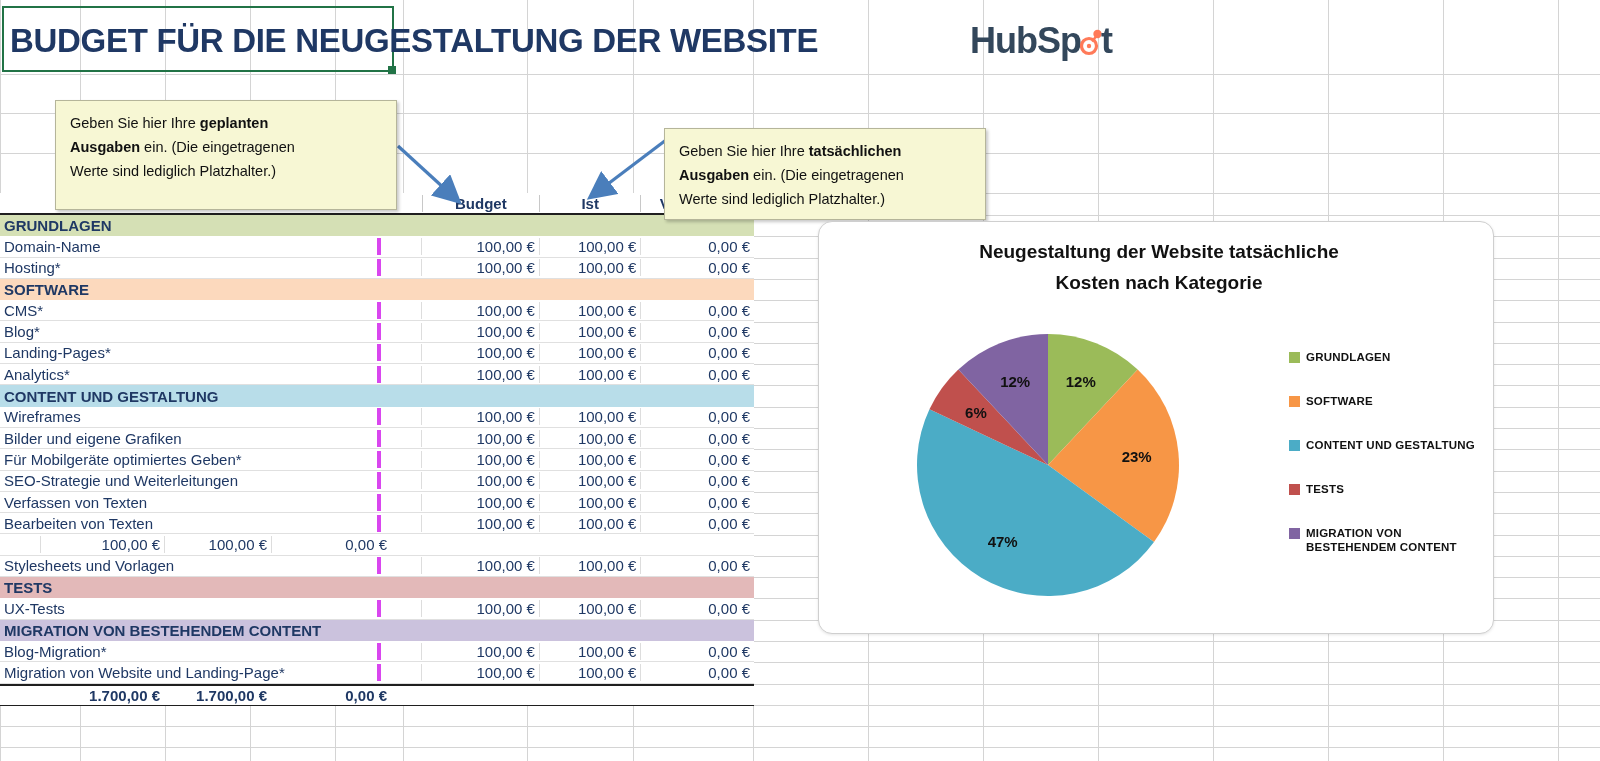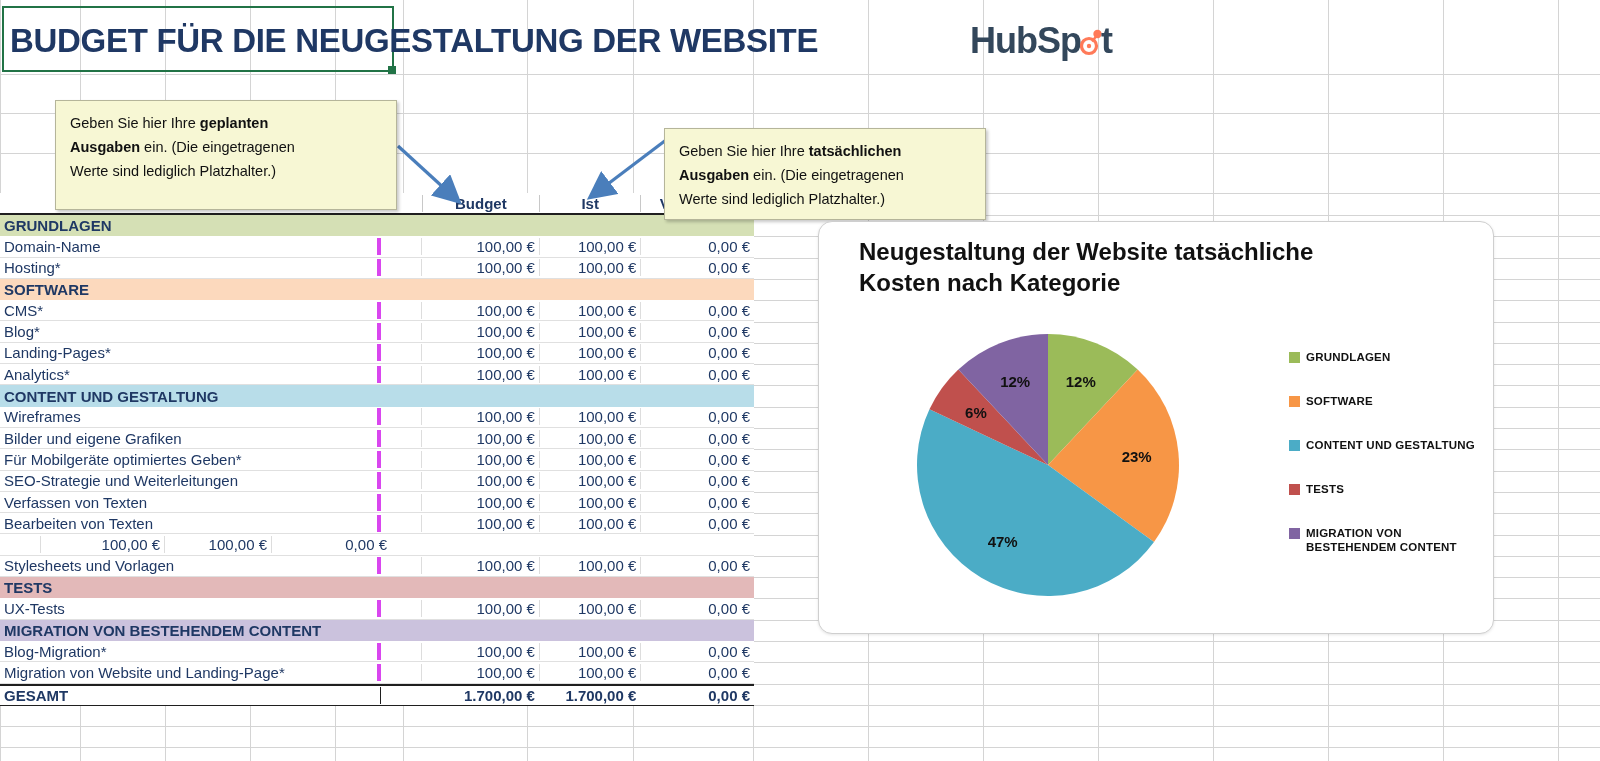--- a/index.html
+++ b/index.html
@@ -156,22 +156,22 @@
     background: #ffffff;
     border: 1px solid #cfcfcf;
     border-radius: 14px;
     box-shadow: 0 1px 3px rgba(0,0,0,0.10);
     z-index: 9;
   }
   #chart-title {
     position: absolute;
     left: 40px; top: 14px;
     width: 600px;
-    text-align: left;
-    font-size: 24px;
+    text-align: center;
+    font-size: 19px;
     font-weight: bold;
     color: #111111;
     line-height: 31px;
   }
   #pie-wrap {
     position: absolute;
     left: 96px; top: 110px;
     width: 266px; height: 266px;
   }
   #legend {
@@ -412,21 +412,20 @@
         </div>
         <div class="trow item-row">
           <div class="c-label">Migration von Website und Landing-Page*</div>
           <div class="c-num c-budget">100,00 €</div>
           <div class="c-num c-ist">100,00 €</div>
           <div class="c-num c-verbleiben">0,00 €</div>
         </div>
       </div>
 
     <div class="trow" id="total-row">
-      <div class="c-label">GESAMT</div>
       <div class="c-num c-budget">1.700,00 €</div>
       <div class="c-num c-ist">1.700,00 €</div>
       <div class="c-num c-verbleiben">0,00 €</div>
     </div>
   </div>
 
   <div id="chart-card">
     <div id="chart-title">
       <div>Neugestaltung der Website tatsächliche</div>
       <div>Kosten nach Kategorie</div>

